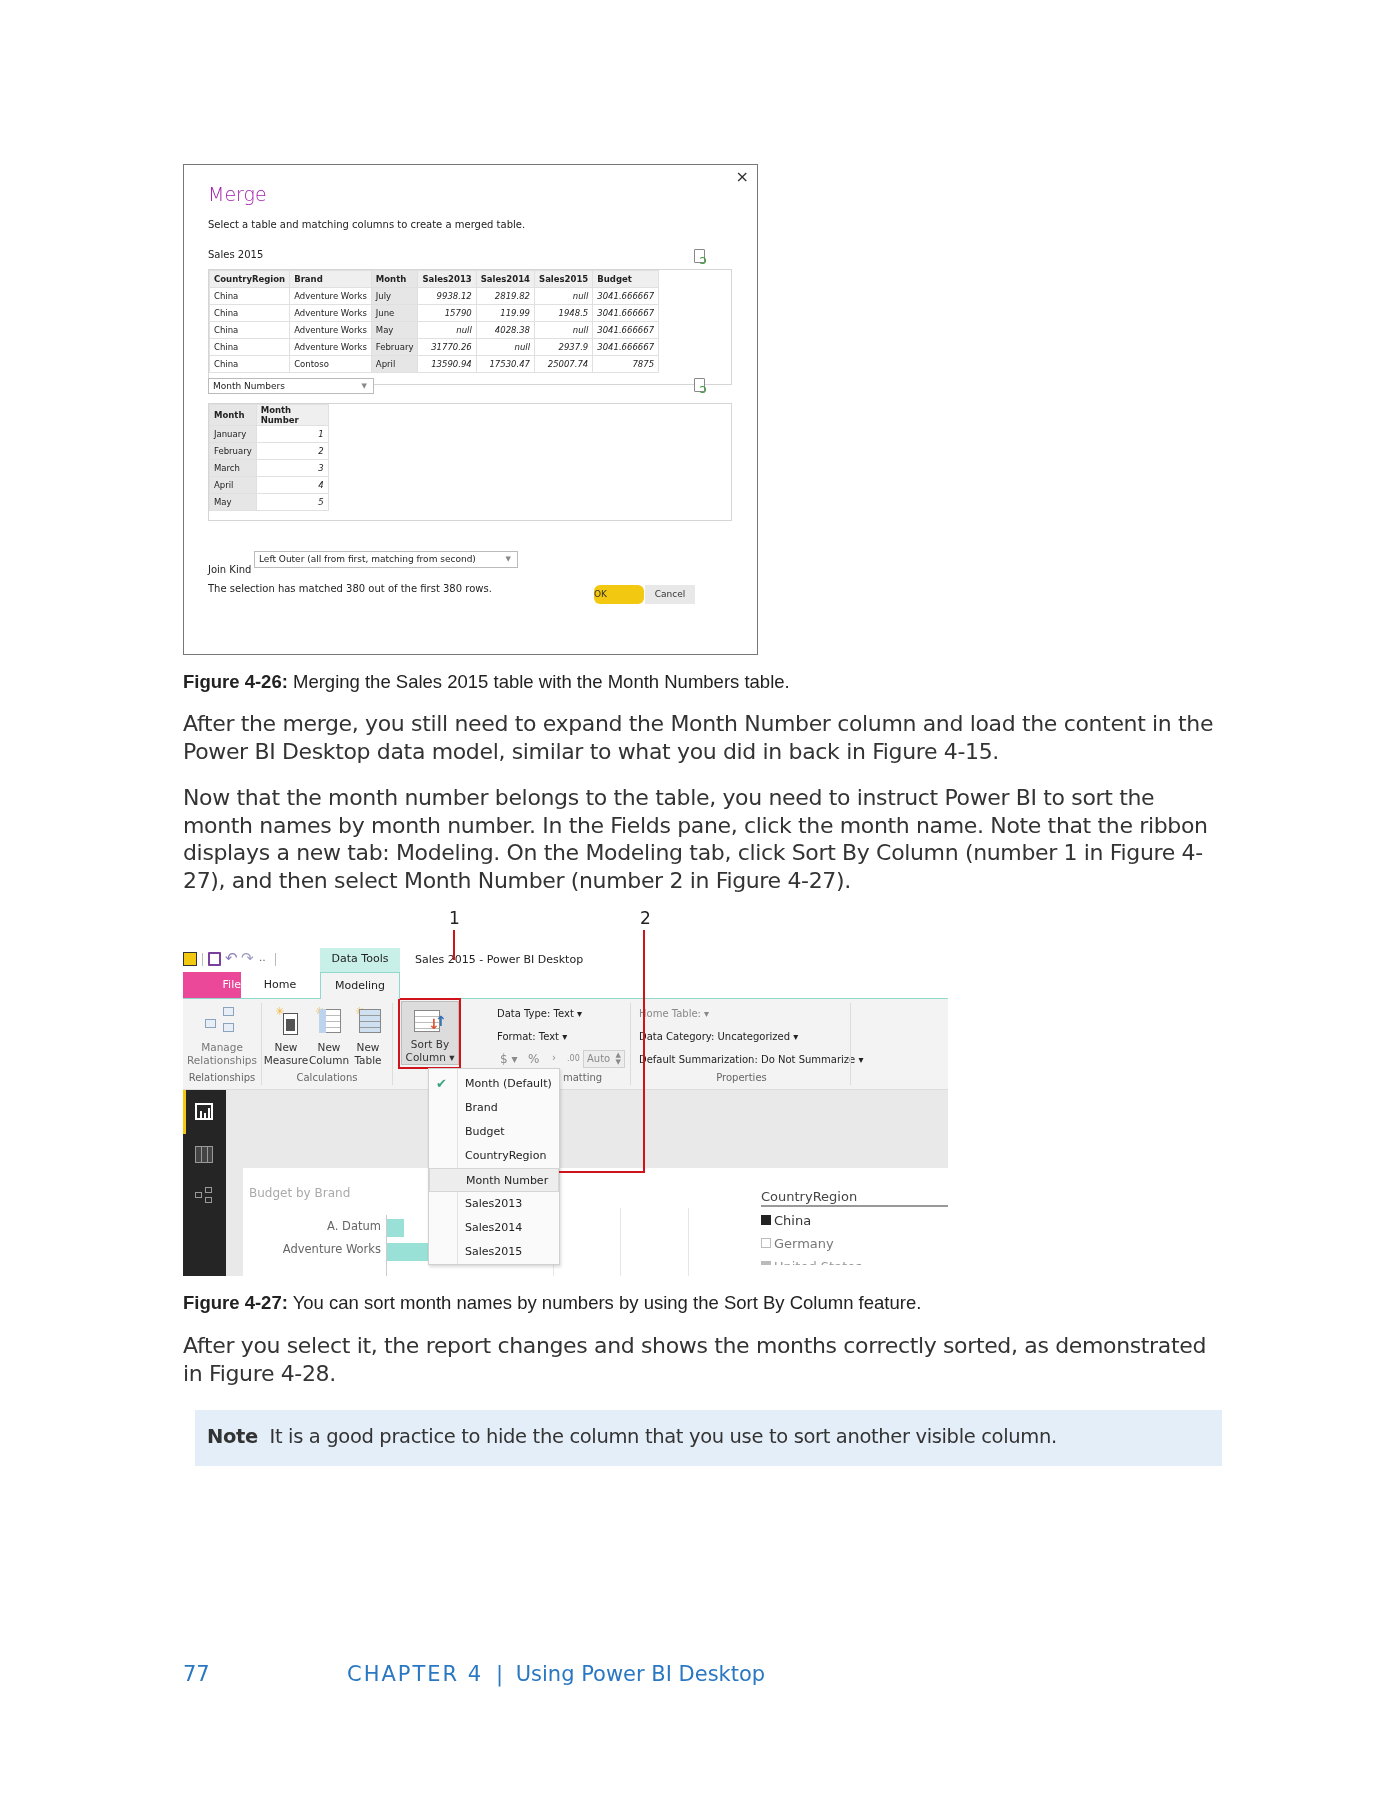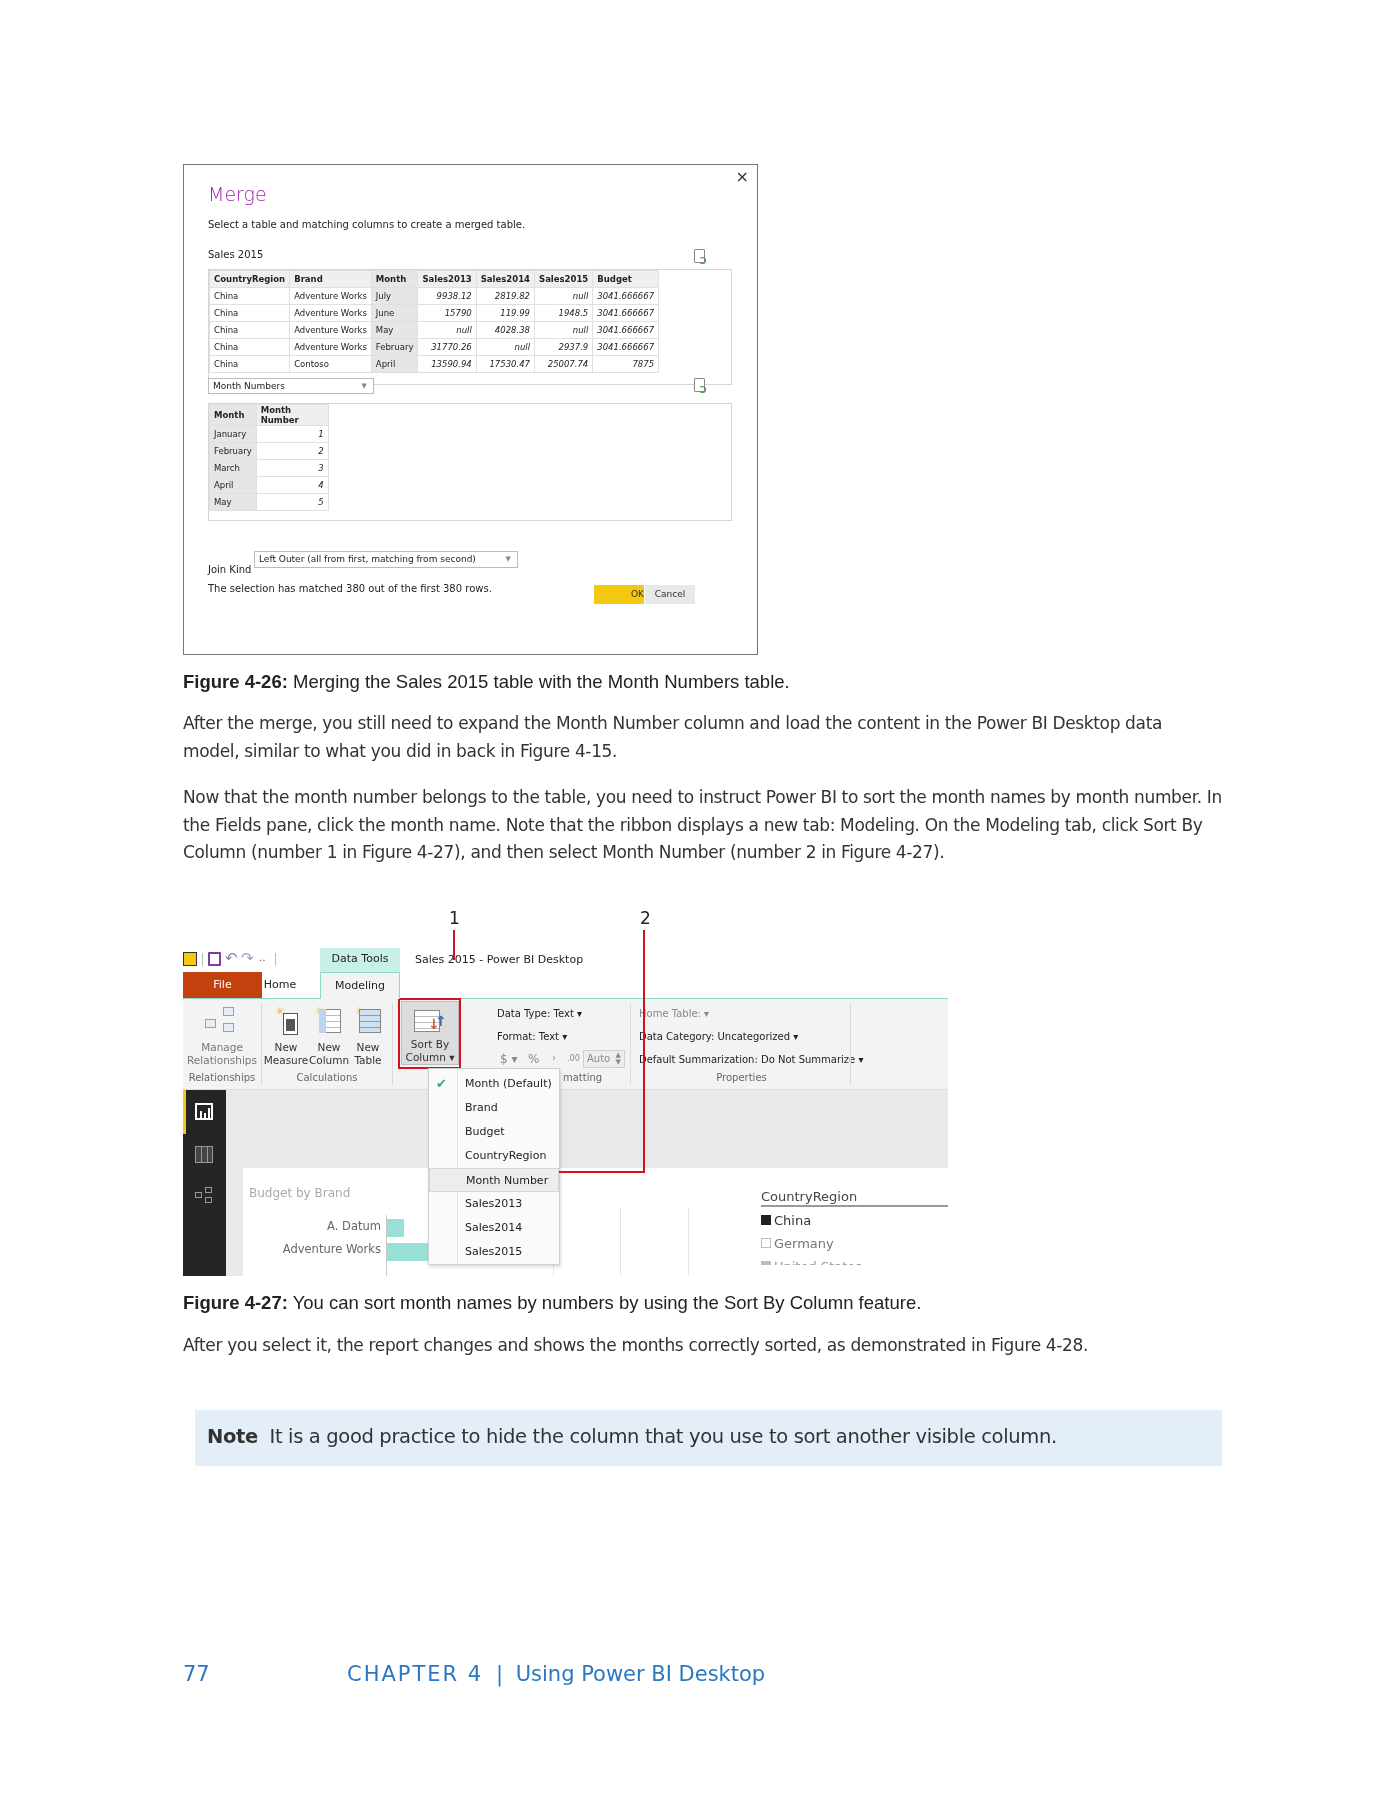--- a/index.html
+++ b/index.html
@@ -16,27 +16,27 @@
   .doc-icon { width: 11px; height: 14px; border: 1px solid #888; border-radius: 1px; background: #fff; }
   .doc-icon::after { content: ""; position: absolute; right: -2px; bottom: -2px; width: 5px; height: 5px; border: 1px solid #3a9a3a; border-radius: 50%; border-left-color: transparent; }
   .grid-box { border: 1px solid #d5d5d5; background: #fff; }
   table.pq { border-collapse: collapse; font-family: "DejaVu Sans", sans-serif; font-size: 8.5px; color: #222; }
   table.pq th { background: #efefef; font-weight: bold; text-align: left; padding: 0 4px; height: 17px; border: 1px solid #e0e0e0; }
   table.pq td { padding: 0 4px; height: 17px; border: 1px solid #e0e0e0; white-space: nowrap; }
   table.pq td.num { text-align: right; font-style: italic; }
   table.pq .sel { background: #e6e6e6; }
   .dd { border: 1px solid #bbb; background: #fff; font-family: "DejaVu Sans", sans-serif; font-size: 9px; color: #222; padding: 2px 4px; }
   .dd .arr { position: absolute; right: 6px; top: 3px; font-size: 7px; color: #888; }
-  .btn-ok { background: #f2c811; color: #333; font-family: "DejaVu Sans", sans-serif; font-size: 9px; text-align: right; line-height: 19px; }
+  .btn-ok { background: #f2c811; color: #333; font-family: "DejaVu Sans", sans-serif; font-size: 9px; text-align: left; line-height: 19px; border-radius: 6px; }
   .btn-cancel { background: #e8e8e8; color: #333; font-family: "DejaVu Sans", sans-serif; font-size: 9px; text-align: center; line-height: 19px; }
 
   
   .caption { font-family: "Liberation Sans", sans-serif; font-size: 18.5px; color: #222; }
   .caption b { font-weight: bold; }
-  .para { font-family: "DejaVu Sans", sans-serif; font-size: 17px; line-height: 27.5px; color: #333; width: 1040px; letter-spacing: -0.35px; }
+  .para { font-family: "DejaVu Sans", sans-serif; font-size: 22px; line-height: 27.5px; color: #333; width: 1040px; letter-spacing: -0.35px; }
   .callnum { font-family: "DejaVu Sans", sans-serif; font-size: 17px; color: #222; }
 
   
   #pbi { left: 183px; top: 945px; width: 765px; height: 331px; overflow: hidden; background: #fff; }
   .pbi-font { font-family: "DejaVu Sans", sans-serif; }
   #pbi .ribbon { left: 0; top: 53px; width: 765px; height: 92px; background: #f3f3f3; border-top: 1px solid #8fd9cc; border-bottom: 1px solid #dcdcdc; }
   .rb-lbl { font-size: 10.5px; color: #333; text-align: center; line-height: 13px; }
   .rb-grp { font-size: 10px; color: #666; text-align: center; }
   .rb-sep { width: 1px; background: #dcdcdc; }
   .rb-txt { font-size: 10px; color: #222; white-space: nowrap; }
@@ -192,21 +192,21 @@
   <div class="abs" style="left:0;top:7px;width:14px;height:14px;background:#f2c811;border:1px solid #333;"></div>
   <div class="abs" style="left:19px;top:8px;width:1px;height:13px;background:#bbb;"></div>
   <div class="abs" style="left:25px;top:7px;width:13px;height:14px;border:2px solid #7b3f9e;border-radius:1px;"></div>
   <div class="abs" style="left:42px;top:4px;font-size:15px;color:#8a7bb8;">↶</div>
   <div class="abs" style="left:58px;top:4px;font-size:15px;color:#9a9ac0;">↷</div>
   <div class="abs" style="left:76px;top:7px;font-size:10px;color:#555;">‥</div>
   <div class="abs" style="left:92px;top:8px;width:1px;height:13px;background:#bbb;"></div>
   <div class="abs" style="left:137px;top:3px;width:80px;height:24px;background:#c9f0e8;font-size:11px;color:#222;text-align:center;line-height:22px;">Data Tools</div>
   <div class="abs" style="left:232px;top:8px;font-size:11px;color:#222;">Sales 2015 - Power BI Desktop</div>
 
-  <div class="abs" style="left:0;top:27px;width:79px;height:26px;background:#c2410c;color:#fff;font-size:11px;text-align:center;line-height:26px;">File</div>
+  <div class="abs" style="left:0;top:27px;width:58px;height:26px;background:#ec4899;color:#fff;font-size:11px;text-align:right;line-height:26px;">File</div>
   <div class="abs" style="left:57px;top:27px;width:80px;height:26px;color:#222;font-size:11px;text-align:center;line-height:26px;">Home</div>
   <div class="abs" style="left:137px;top:27px;width:80px;height:27px;background:#f3f3f3;border:1px solid #8fd9cc;border-bottom:none;color:#222;font-size:11px;text-align:center;line-height:26px;z-index:2;">Modeling</div>
 
   <div class="abs ribbon">
 
     <div class="abs" style="left:22px;top:6px;width:34px;height:30px;">
       <div class="abs" style="left:0;top:14px;width:11px;height:9px;border:1px solid #8aa3c0;background:#e8eef6;"></div>
       <div class="abs" style="left:18px;top:2px;width:11px;height:9px;border:1px solid #8aa3c0;background:#e8eef6;"></div>
       <div class="abs" style="left:18px;top:18px;width:11px;height:9px;border:1px solid #8aa3c0;background:#e8eef6;"></div>
     </div>

